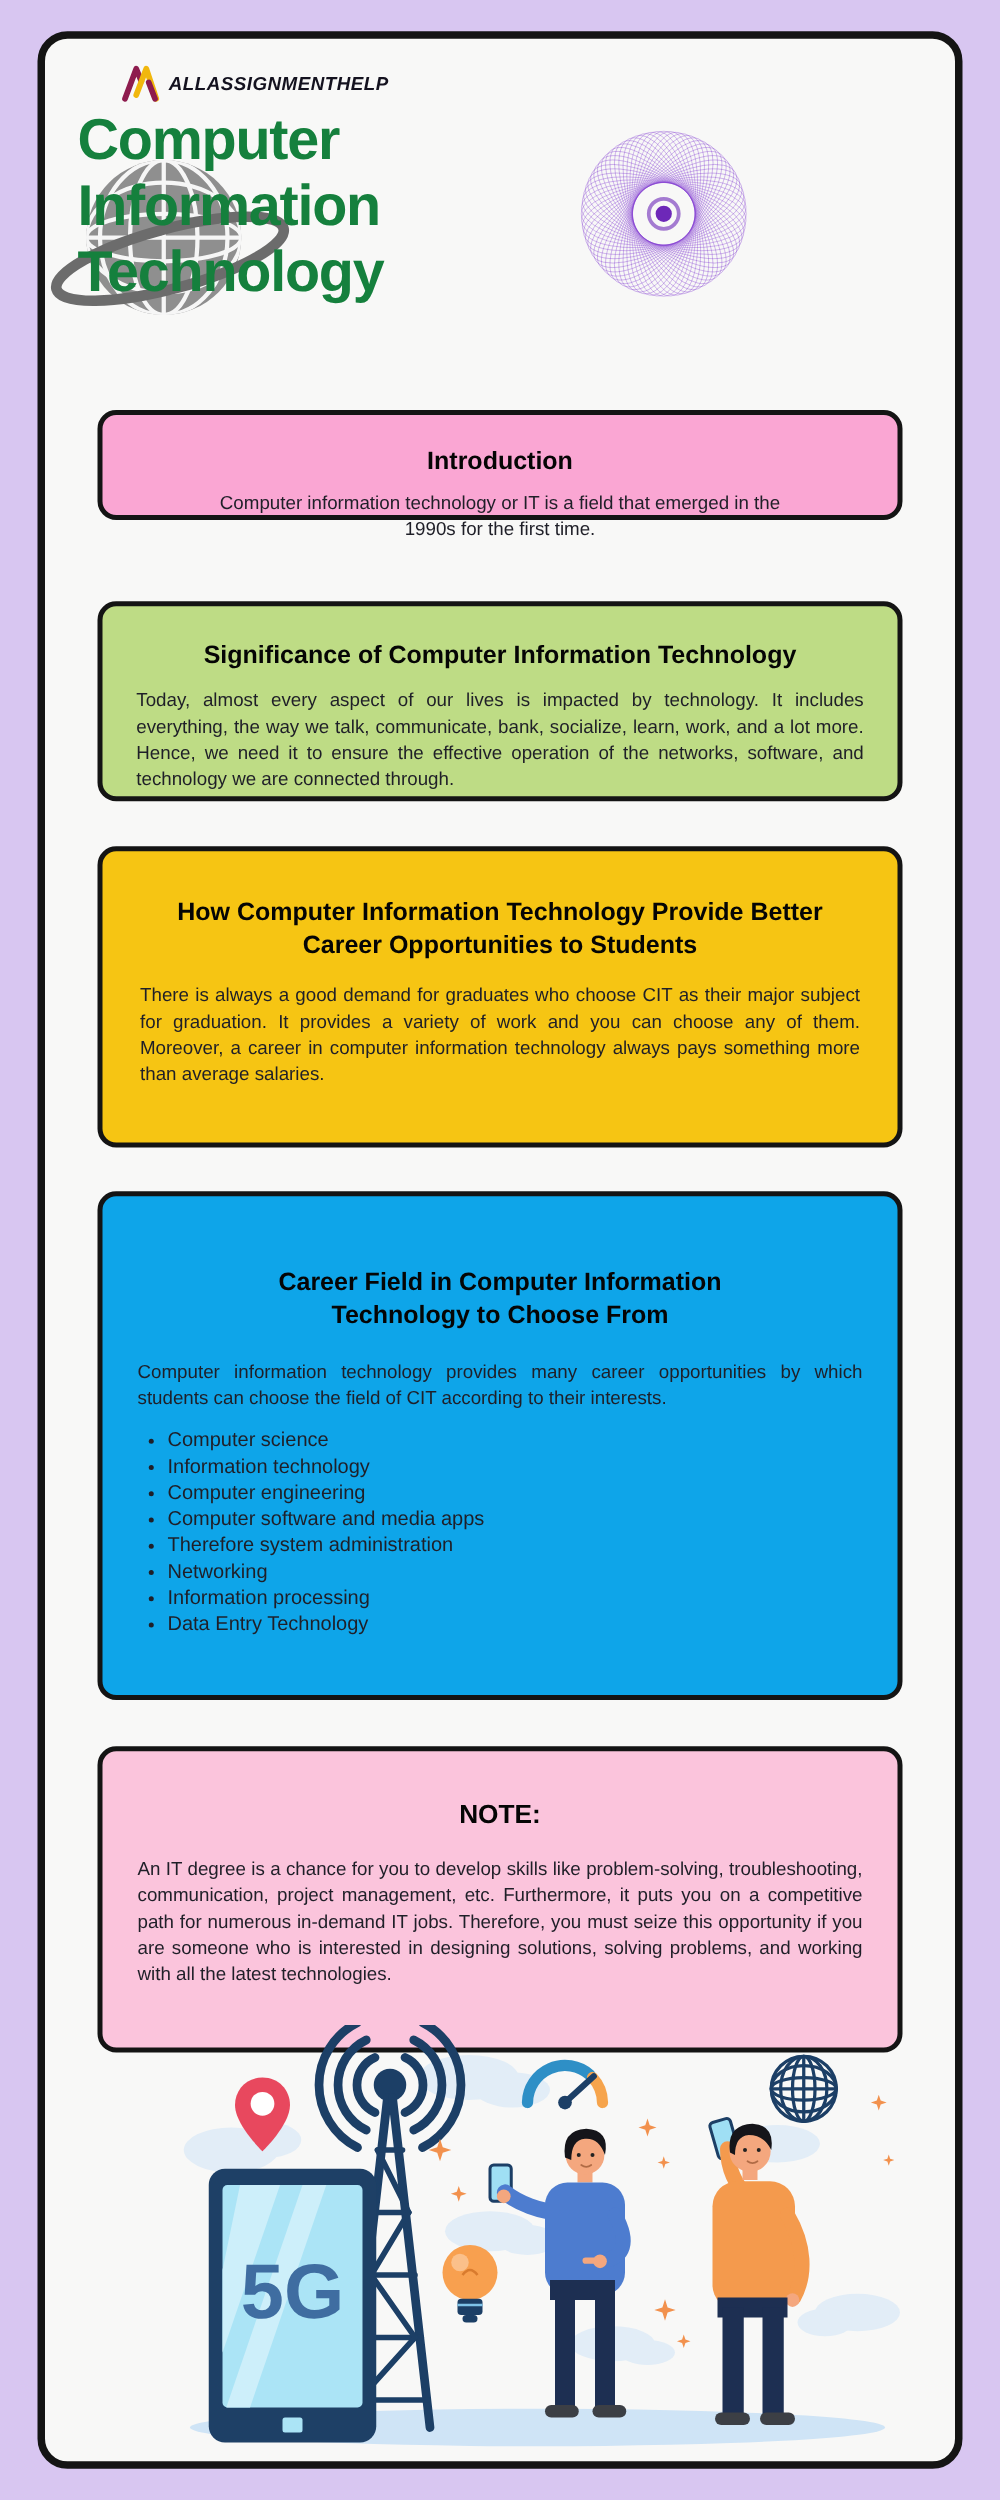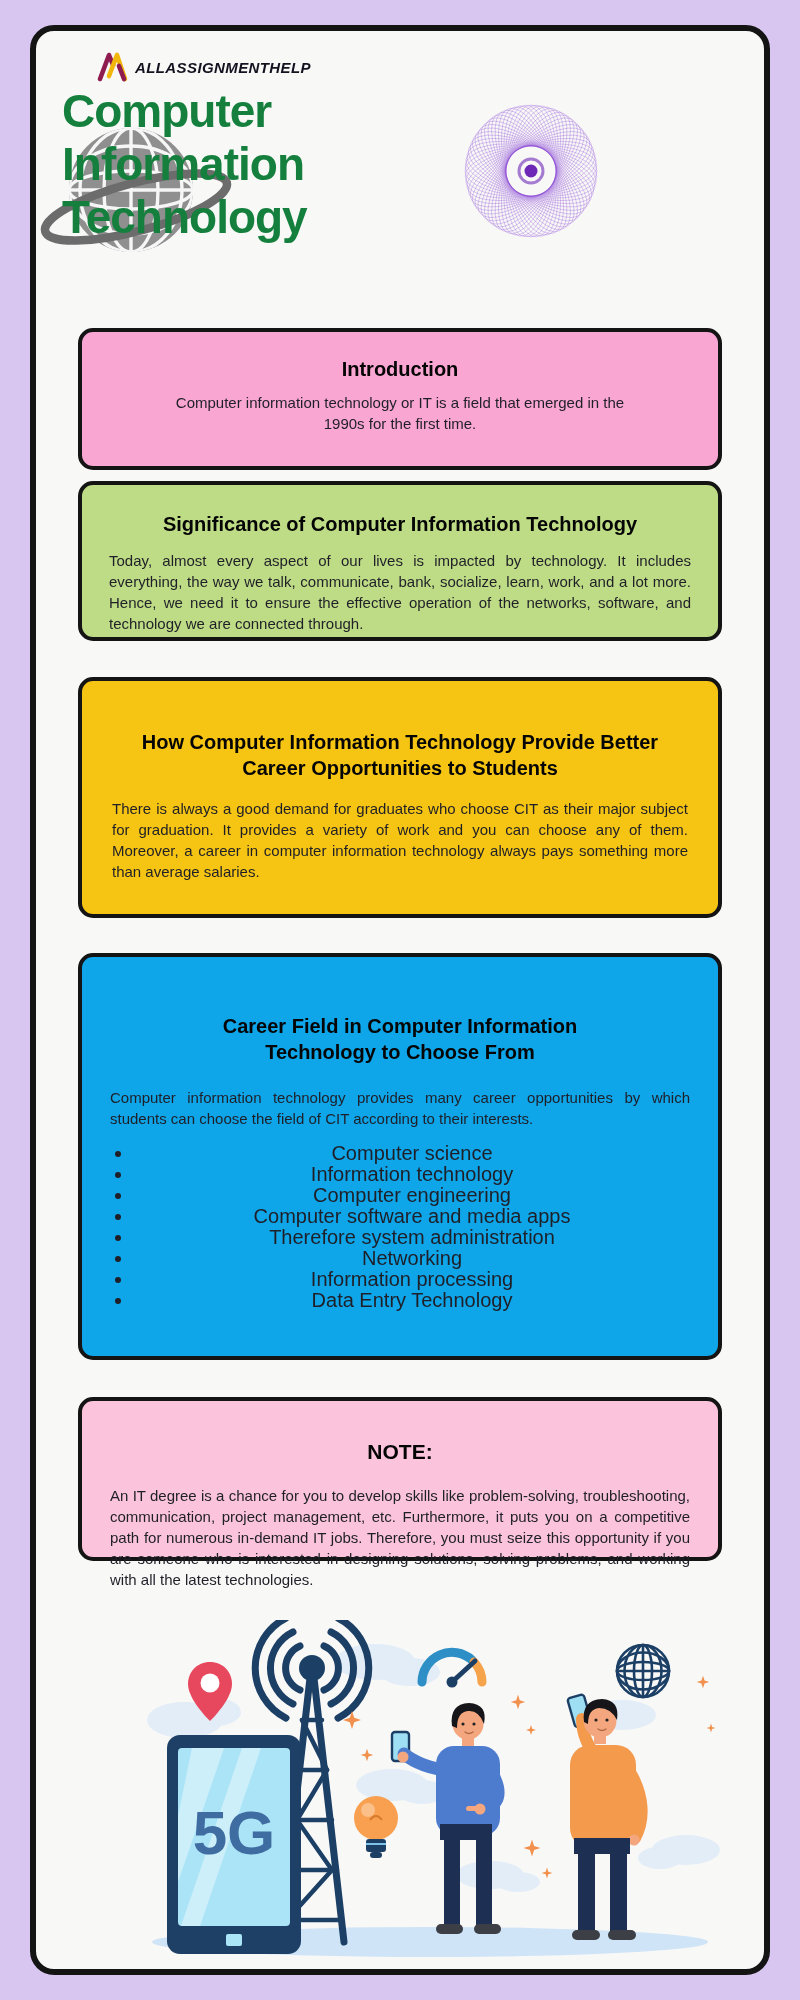--- a/index.html
+++ b/index.html
@@ -32,33 +32,33 @@
   .card{
     left:42px;width:644px;box-sizing:border-box;
     border:4px solid #141414;border-radius:15px;
     color:#1f1f28;
   }
   .card h2{
     margin:0;text-align:center;color:#050505;
     font-size:20px;font-weight:800;line-height:26px;
   }
   .card p{margin:0;font-size:15px;line-height:21px;text-align:justify;}
-  #card-0{top:297px;height:142px;padding:24px 16px 0;}
+  #card-0{top:297px;height:88px;padding:24px 16px 0;}
   #card-0 p{text-align:center;max-width:490px;margin:10px auto 0;}
   #card-1{top:450px;height:160px;padding:26px 27px 0;}
   #card-1 p{margin-top:13px;}
-  #card-2{top:646px;height:241px;padding:48px 30px 0;}
+  #card-2{top:646px;height:241px;padding:36px 30px 0;}
   #card-2 h2{max-width:520px;margin:0 auto;}
   #card-2 p{margin-top:17px;}
   #card-3{top:922px;height:407px;padding:56px 28px 0;}
   #card-3 h2{max-width:440px;margin:0 auto;}
   #card-3 p{margin-top:22px;}
-  #card-3 ul{margin:14px 0 0 24px;padding:0;font-size:20px;line-height:20px;text-align:center;}
+  #card-3 ul{margin:14px 0 0 24px;padding:0;font-size:16px;line-height:20px;}
   #card-3 li{margin:0 0 1px 0;}
-  #card-4{top:1366px;height:164px;padding:38px 28px 0;}
+  #card-4{top:1366px;height:245px;padding:38px 28px 0;}
   #card-4 h2{font-size:21px;}
   #card-4 p{margin-top:20px;}
   .illus-svg{left:94px;top:1589px;}
 </style>
 </head>
 <body>
 
 <div class="page">
   <div class="panel">
 

